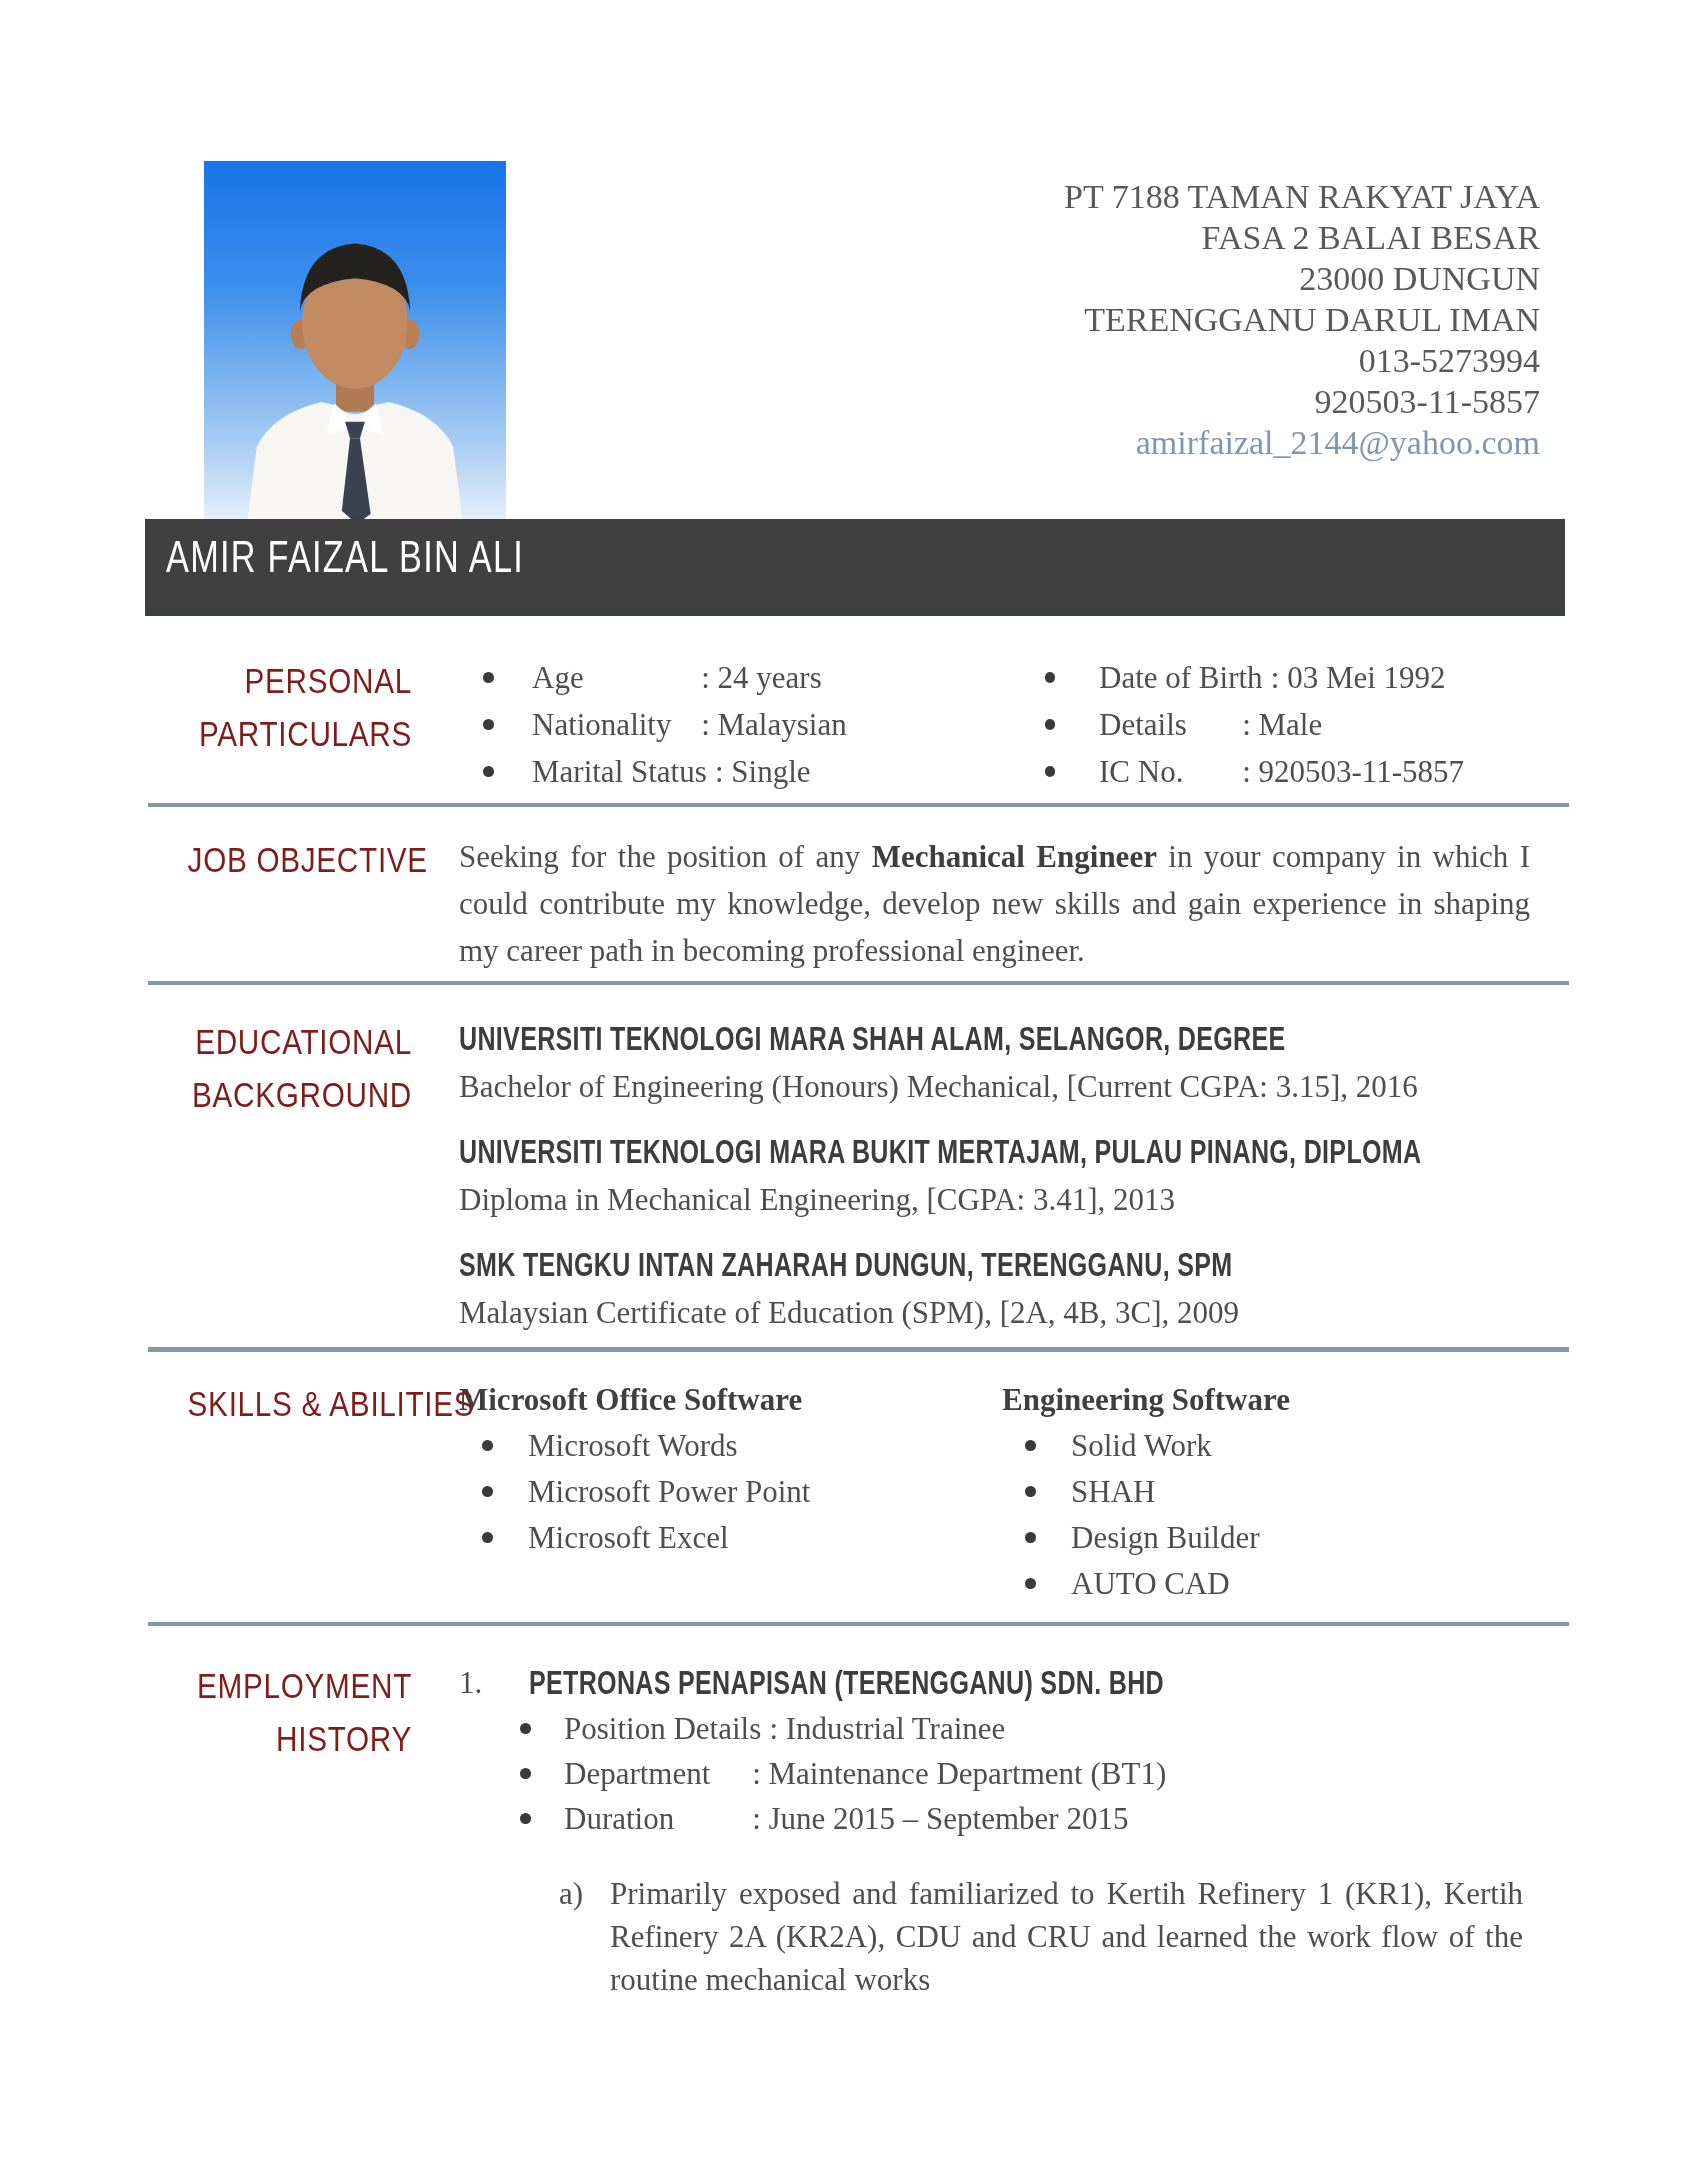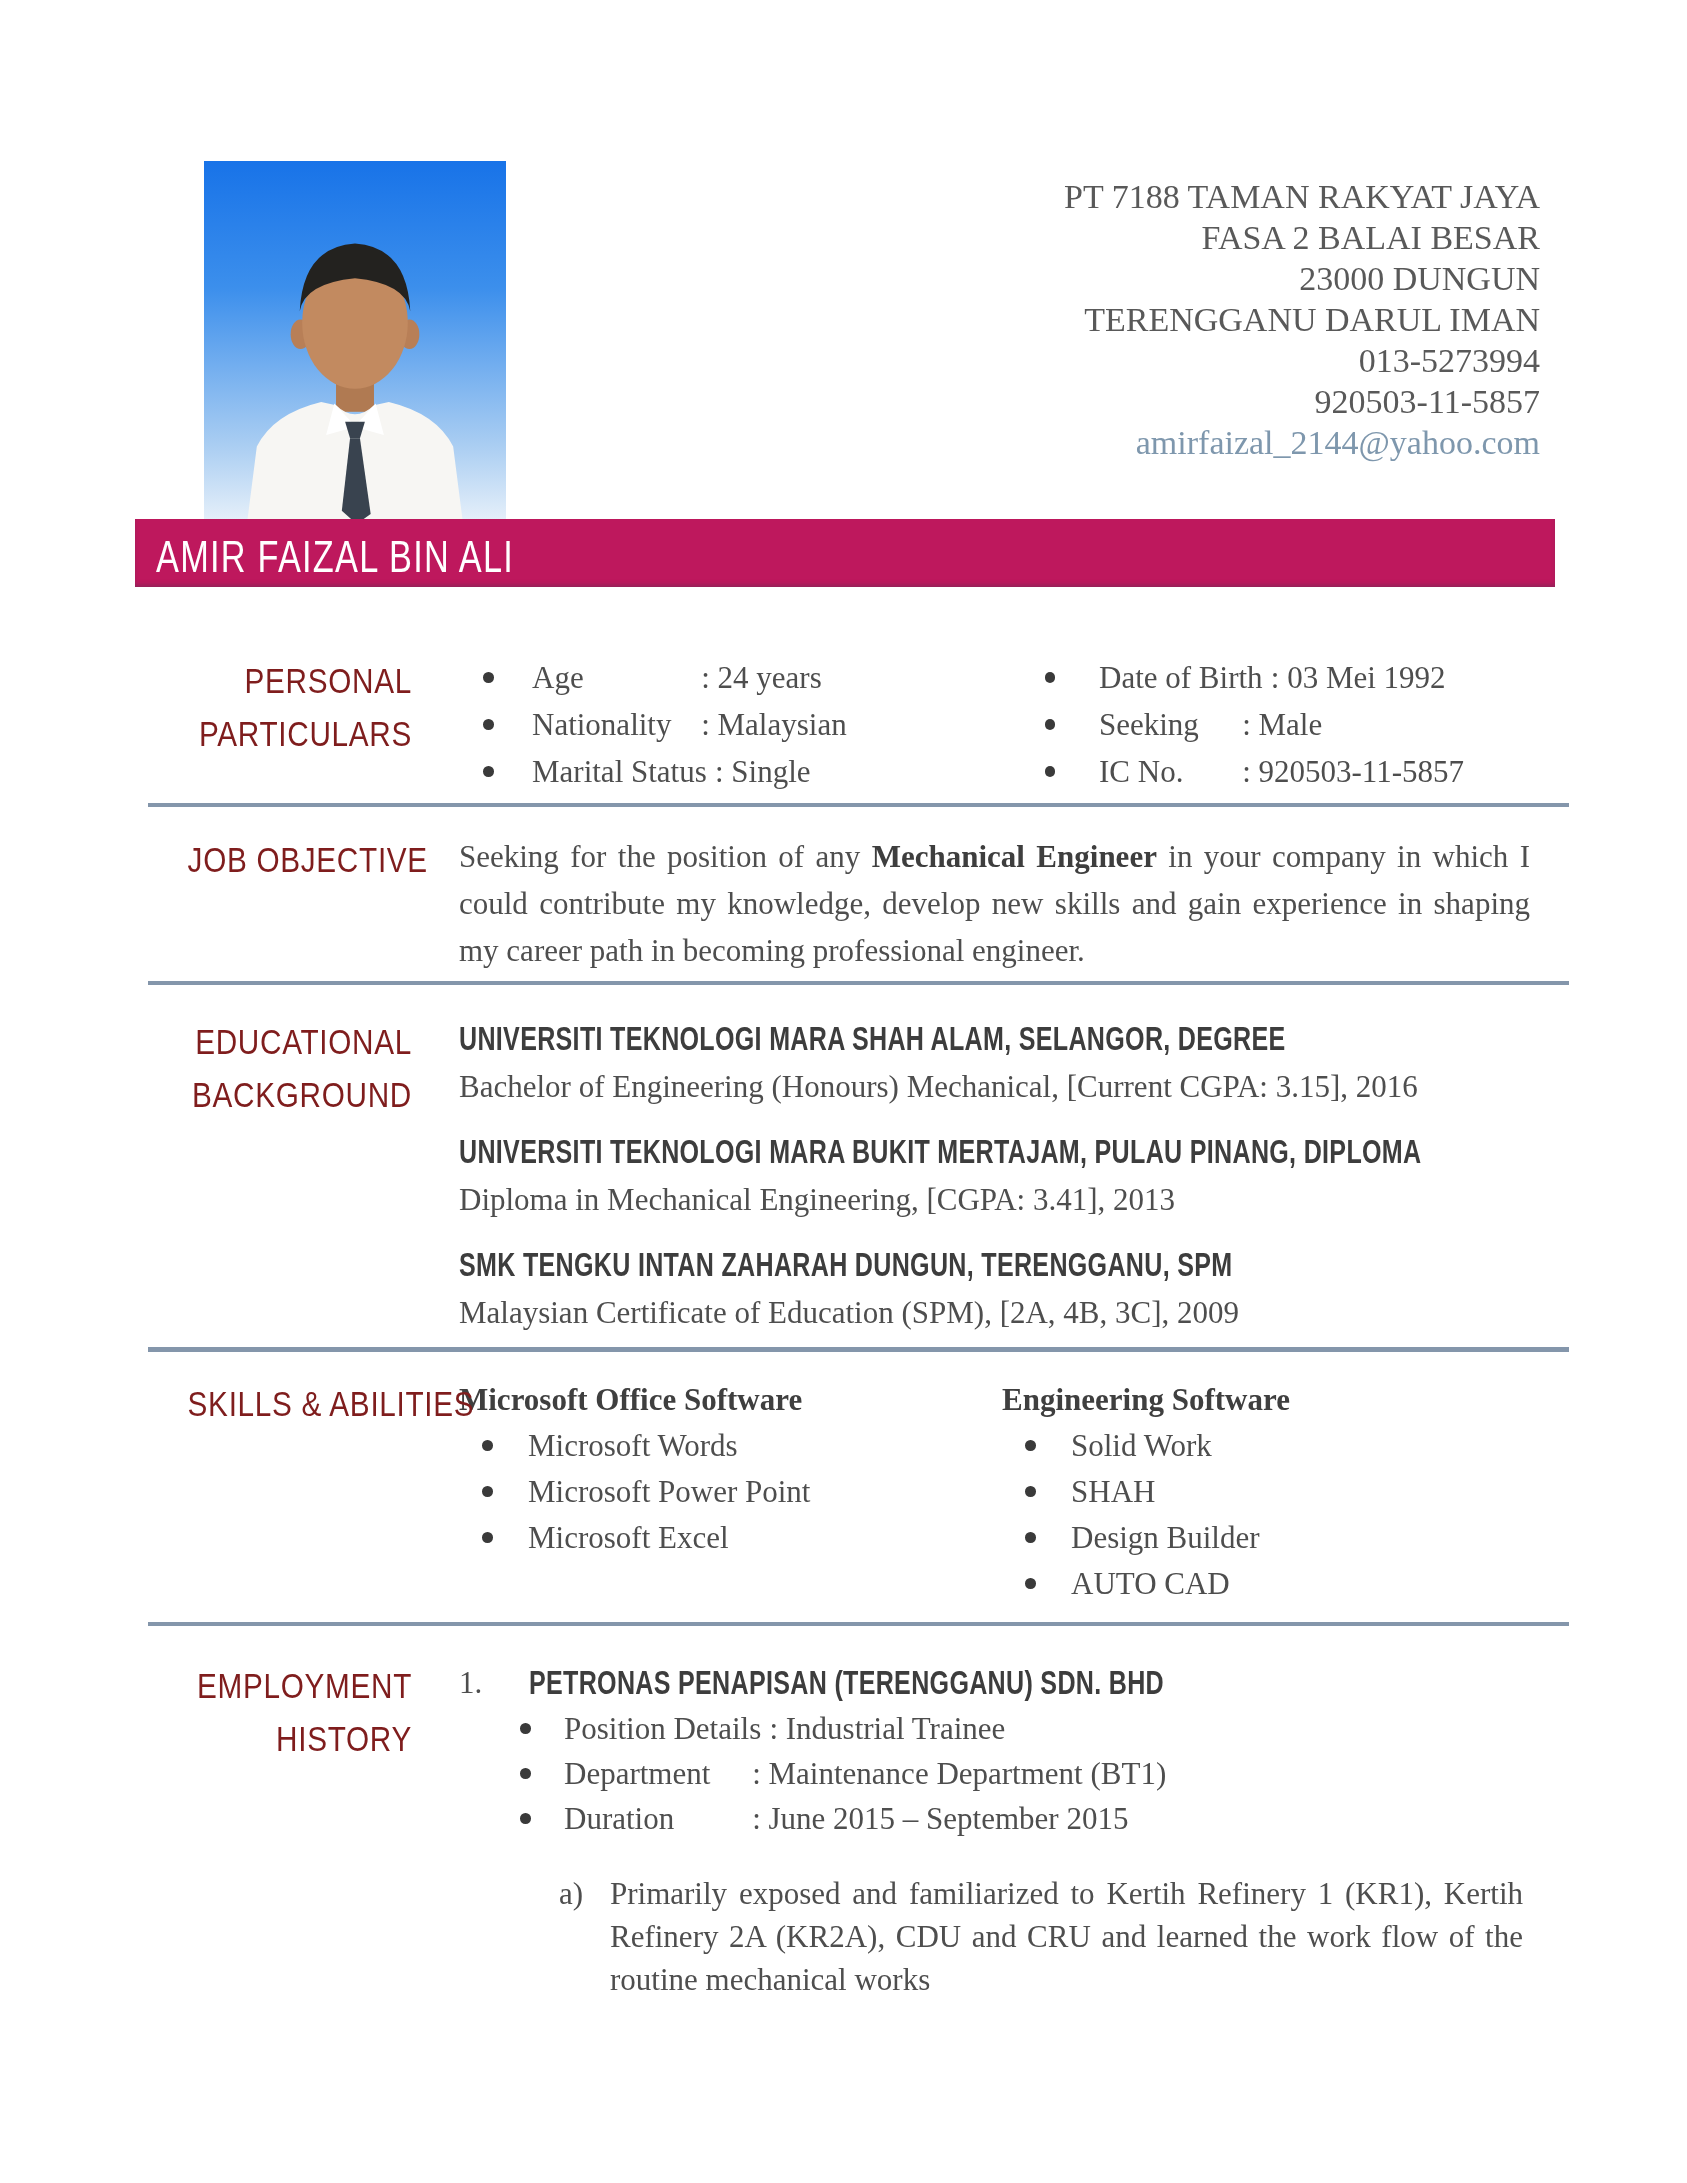--- a/index.html
+++ b/index.html
@@ -17,22 +17,22 @@
 
   
   .contact {
     position:absolute; top:176px; right:147px; z-index:1;
     text-align:right; font-size:34px; line-height:41px; color:#595959;
   }
   .contact .email { color:#7e97ad; text-decoration:none; }
 
   
   .banner {
-    position:absolute; left:135px; top:519px; width:1420px; height:68px; z-index:2;
-    background:#be185d; box-shadow: inset 0 -3.3px 5px -1.6px rgba(40,60,80,.35);
+    position:absolute; left:145px; top:519px; width:1420px; height:97px; z-index:2;
+    background:#404040; box-shadow: inset 0 -3.3px 5px -1.6px rgba(40,60,80,.35);
   }
   .banner .name {
     display:inline-block; margin:13px 0 0 21.4px; color:#ffffff;
     font-family:"Liberation Sans", sans-serif; font-size:44px; letter-spacing:1.6px;
     transform:scaleX(.78); transform-origin:0 50%; white-space:nowrap;
   }
 
   
   .main { position:absolute; left:148px; top:602px; width:1421px; z-index:1; }
   .section { display:grid; grid-template-columns:264px 1071px; column-gap:47px; }
@@ -134,21 +134,21 @@
         <span class="cline">PARTICULARS</span>
       </div>
       <div class="pp-grid">
         <div>
           <div class="prow l"><span class="pl">Age</span><span>: 24 years</span></div>
           <div class="prow l"><span class="pl">Nationality</span><span>: Malaysian</span></div>
           <div class="prow l"><span class="pl">Marital Status</span><span>: Single</span></div>
         </div>
         <div>
           <div class="prow r"><span class="pl">Date of Birth</span><span>: 03 Mei 1992</span></div>
-          <div class="prow r"><span class="pl">Seeking</span><span>: Male</span></div>
+          <div class="prow r"><span class="pl">Details</span><span>: Male</span></div>
           <div class="prow r"><span class="pl">IC No.</span><span>: 920503-11-5857</span></div>
         </div>
       </div>
     </div>
 
     <div class="divider" style="margin-top:8.2px;"></div>
 
     <div class="section sec-objective">
       <div class="sec-label">
         <span class="cline">JOB OBJECTIVE</span>

